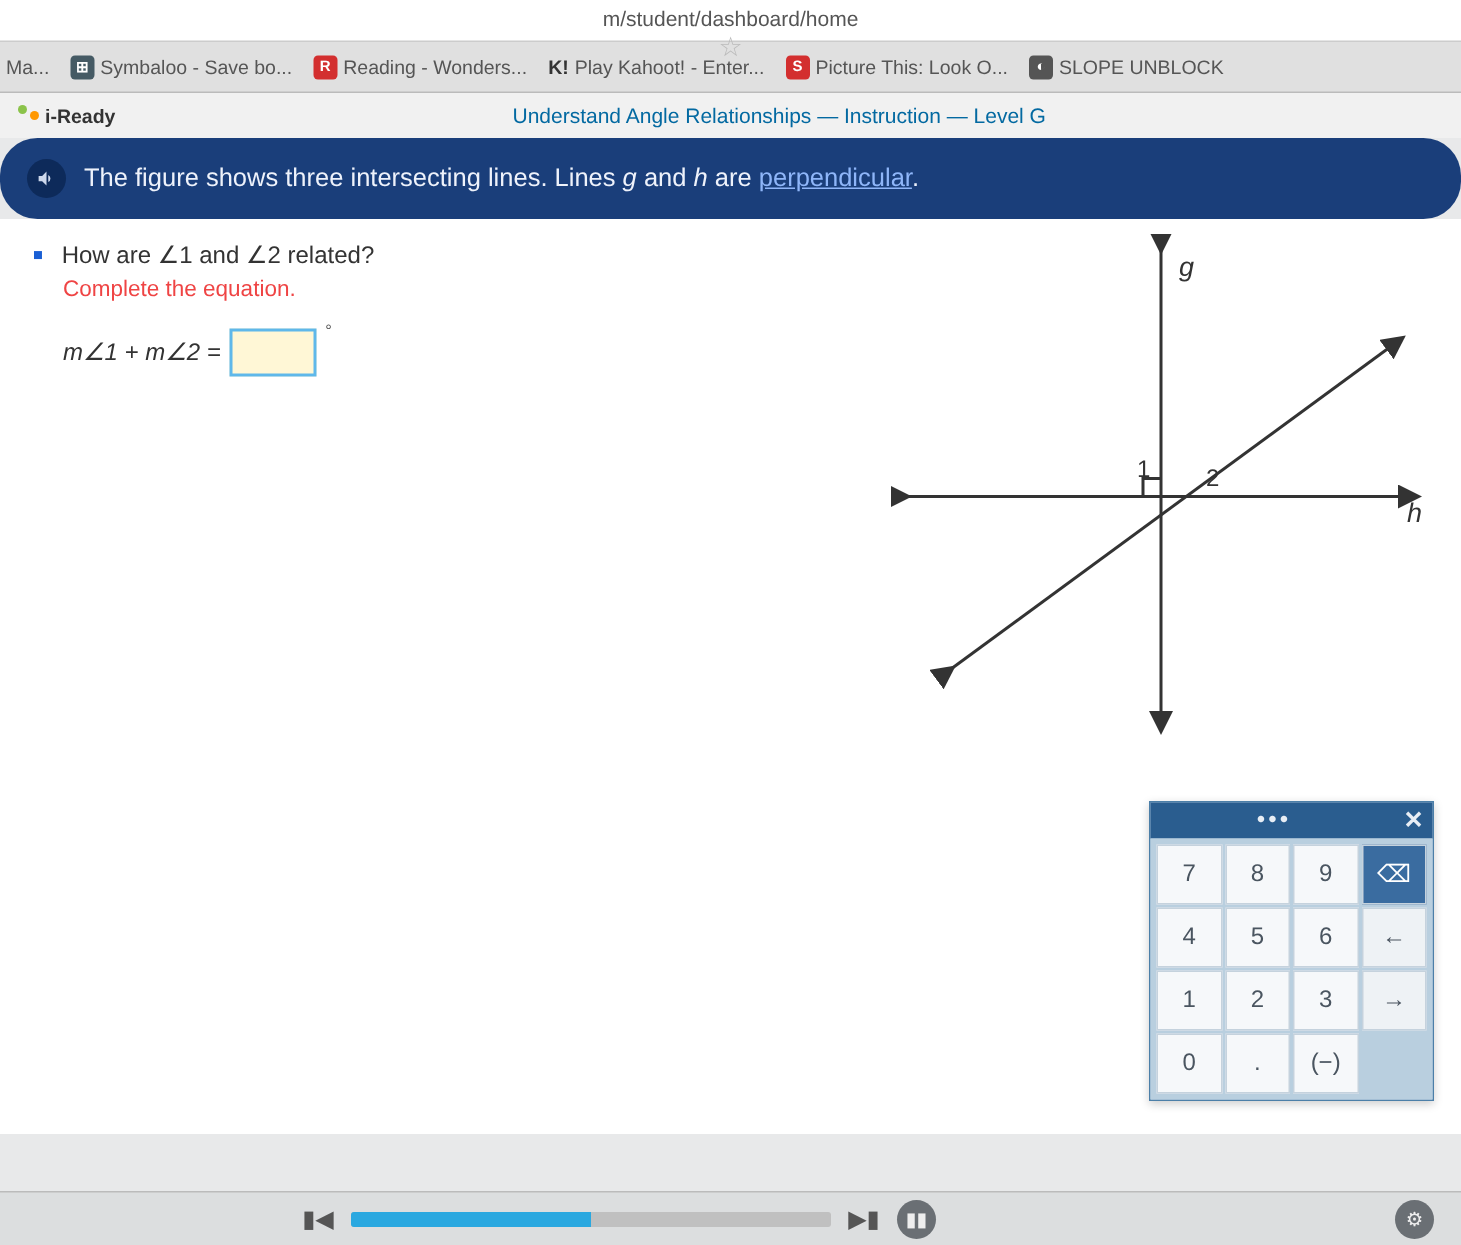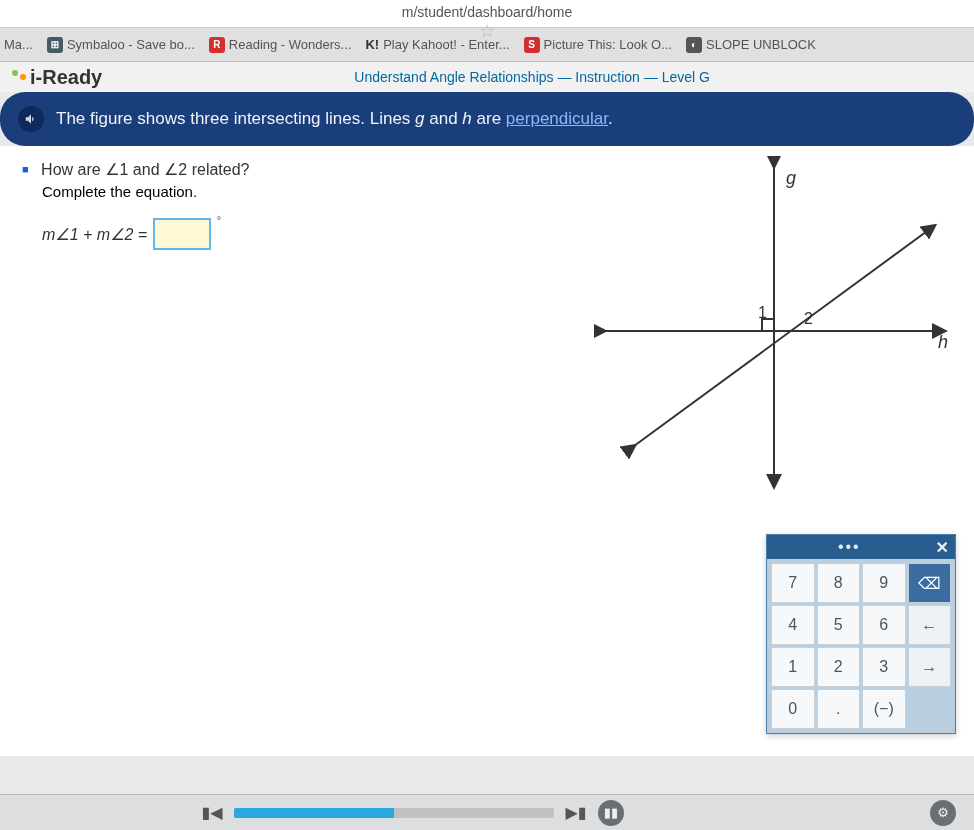--- a/index.html
+++ b/index.html
@@ -40,21 +40,21 @@
   .bm-icon { width: 16px; height: 16px; display: inline-flex; align-items: center; justify-content: center; border-radius: 3px; font-size: 10px; font-weight: bold; color: #fff; }
   .header-row {
     height: 30px;
     background: #f1f1f1;
     display: flex;
     align-items: center;
     padding: 0 12px;
     font-size: 14px;
     color: #555;
   }
-  .brand { font-weight: bold; color: #333; font-size: 20px; display: inline-flex; align-items: center; gap:4px;}
+  .brand { font-weight: bold; color: #333; font-size: 13px; display: inline-flex; align-items: center; gap:4px;}
   .brand-dots { display:inline-block; width:14px; height:14px; position:relative;}
   .brand-dots::before{content:"";position:absolute;left:0;top:0;width:6px;height:6px;border-radius:50%;background:#8bc34a;}
   .brand-dots::after{content:"";position:absolute;right:0;top:4px;width:6px;height:6px;border-radius:50%;background:#ff9800;}
   .lesson-title { flex:1; text-align:center; color:#0369a1; font-size:14px;}
   .blue-bar {
     background: #1a3e7a;
     color: #eef2fb;
     padding: 14px 18px;
     font-size: 17px;
     display: flex;
@@ -77,21 +77,21 @@
   .blue-bar a { color: #8fb6f9; text-decoration: underline; cursor:pointer;}
   .content {
     background: #fff;
     margin: 0;
     height: 610px;
     position: relative;
     padding: 14px 22px;
   }
   .bullet { color:#1a5fd4; font-size: 11px; margin-right:8px; vertical-align: 2px;}
   .q-line { font-size: 16px; color:#333; margin-bottom:4px;}
-  .sub-line { font-size: 15px; color:#000000; margin-left:20px; margin-bottom:18px;}
+  .sub-line { font-size: 15px; color:#ef4444; margin-left:20px; margin-bottom:18px;}
   .eq-line { font-size: 16px; color:#333; margin-left:20px; display:flex; align-items:center; gap:6px; font-style: italic;}
   .angle { font-style: normal; }
   .answer-box {
     width: 58px; height: 32px;
     background: #fff7d6;
     border: 2px solid #5fb8ea;
     display:inline-block;
   }
   .deg-sup { font-size:11px; vertical-align: top; font-style:normal; color:#555; margin-left:-2px;}
   .figure {

